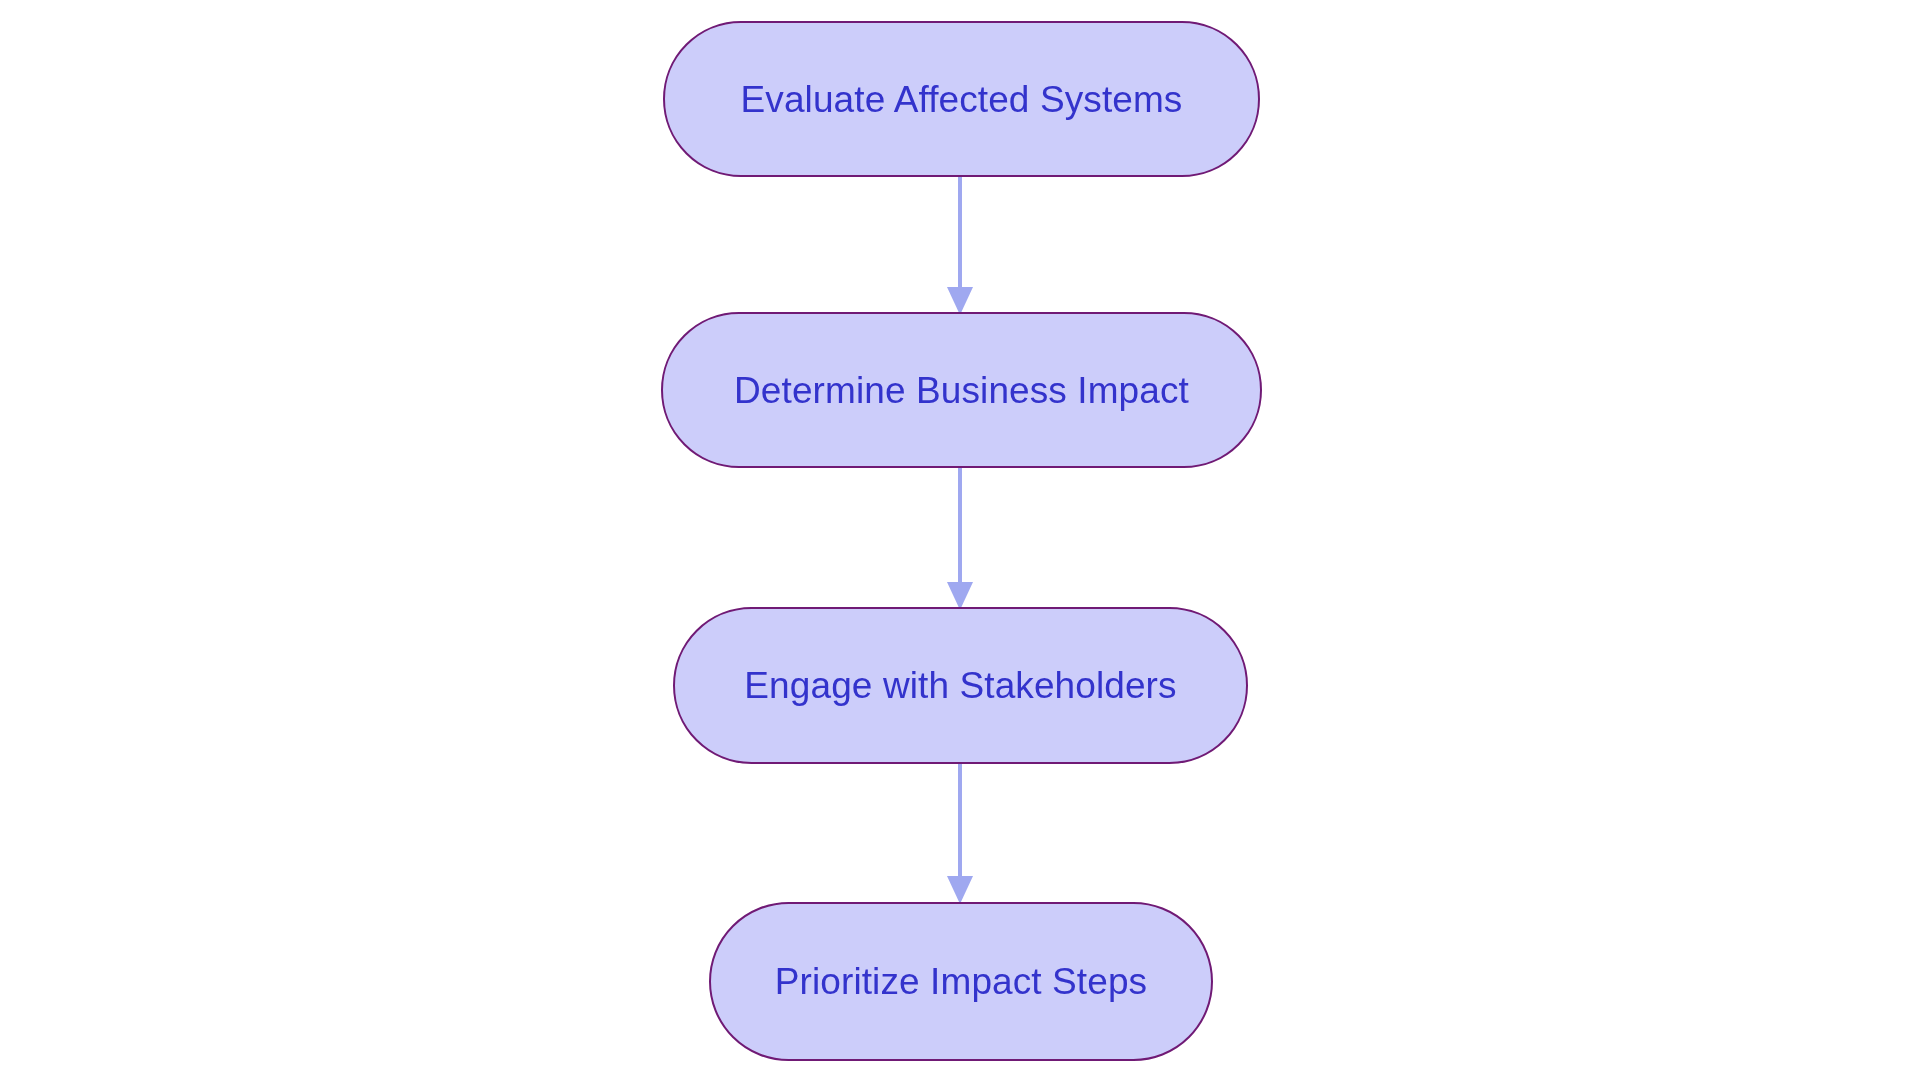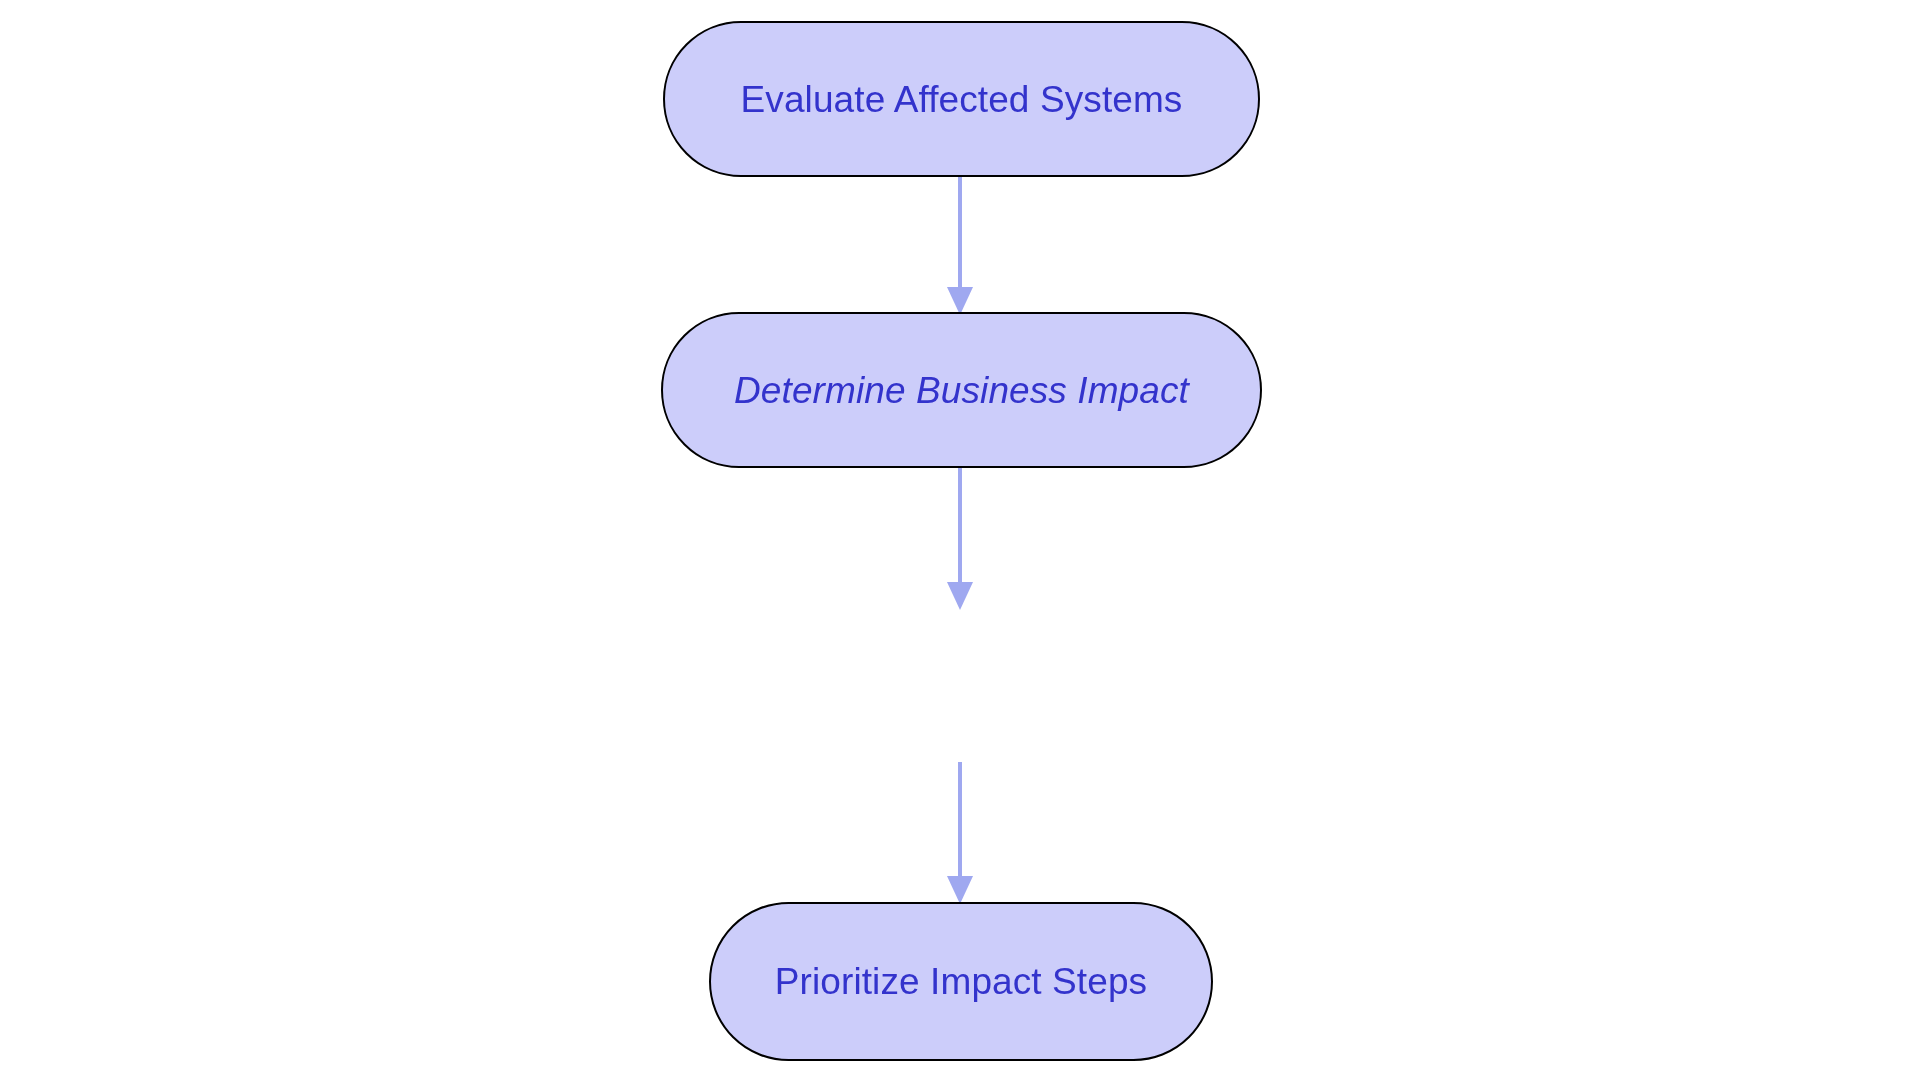--- a/index.html
+++ b/index.html
@@ -23,37 +23,37 @@
   }
 
   
   .node {
     position: absolute;
     box-sizing: border-box;
     display: flex;
     align-items: center;
     justify-content: center;
     background: #cccdfa;
-    border: 2px solid #000000;
+    border: 2px solid #701a75;
     border-radius: 999px;
     z-index: 2;
   }
   .node-label {
     color: #3333cc;
     font-family: "Liberation Sans", sans-serif;
     font-size: 37px;
     font-weight: 400;
     line-height: 1;
     letter-spacing: 0.1px;
     white-space: nowrap;
     user-select: none;
   }
 
   #node-1 { left: 663px;  top: 21px;   width: 597px; height: 156px; }
-  #node-2 { left: 661px;  top: 312px;  width: 601px; height: 156px; font-style: italic; }
+  #node-2 { left: 661px;  top: 312px;  width: 601px; height: 156px; }
   #node-3 { left: 673px;  top: 607px;  width: 575px; height: 157px; }
   #node-4 { left: 709px;  top: 902px;  width: 504px; height: 159px; }
 
   
   .edge {
     position: absolute;
     z-index: 1;
     overflow: visible;
   }
   #edge-1 { left: 936px; top: 175px; width: 48px; height: 140px; }
@@ -76,20 +76,23 @@
 
   <div class="node" id="node-2">
     <span class="node-label">Determine Business Impact</span>
   </div>
 
   <svg class="edge" id="edge-2" viewBox="0 0 48 144" width="48" height="144">
     <line x1="24" y1="0" x2="24" y2="116" stroke="#9fa8f0" stroke-width="4"></line>
     <polygon points="11,116 37,116 24,144" fill="#9fa8f0"></polygon>
   </svg>
 
+  <div class="node" id="node-3">
+    <span class="node-label">Engage with Stakeholders</span>
+  </div>
 
   <svg class="edge" id="edge-3" viewBox="0 0 48 142" width="48" height="142">
     <line x1="24" y1="0" x2="24" y2="114" stroke="#9fa8f0" stroke-width="4"></line>
     <polygon points="11,114 37,114 24,142" fill="#9fa8f0"></polygon>
   </svg>
 
   <div class="node" id="node-4">
     <span class="node-label">Prioritize Impact Steps</span>
   </div>
 

